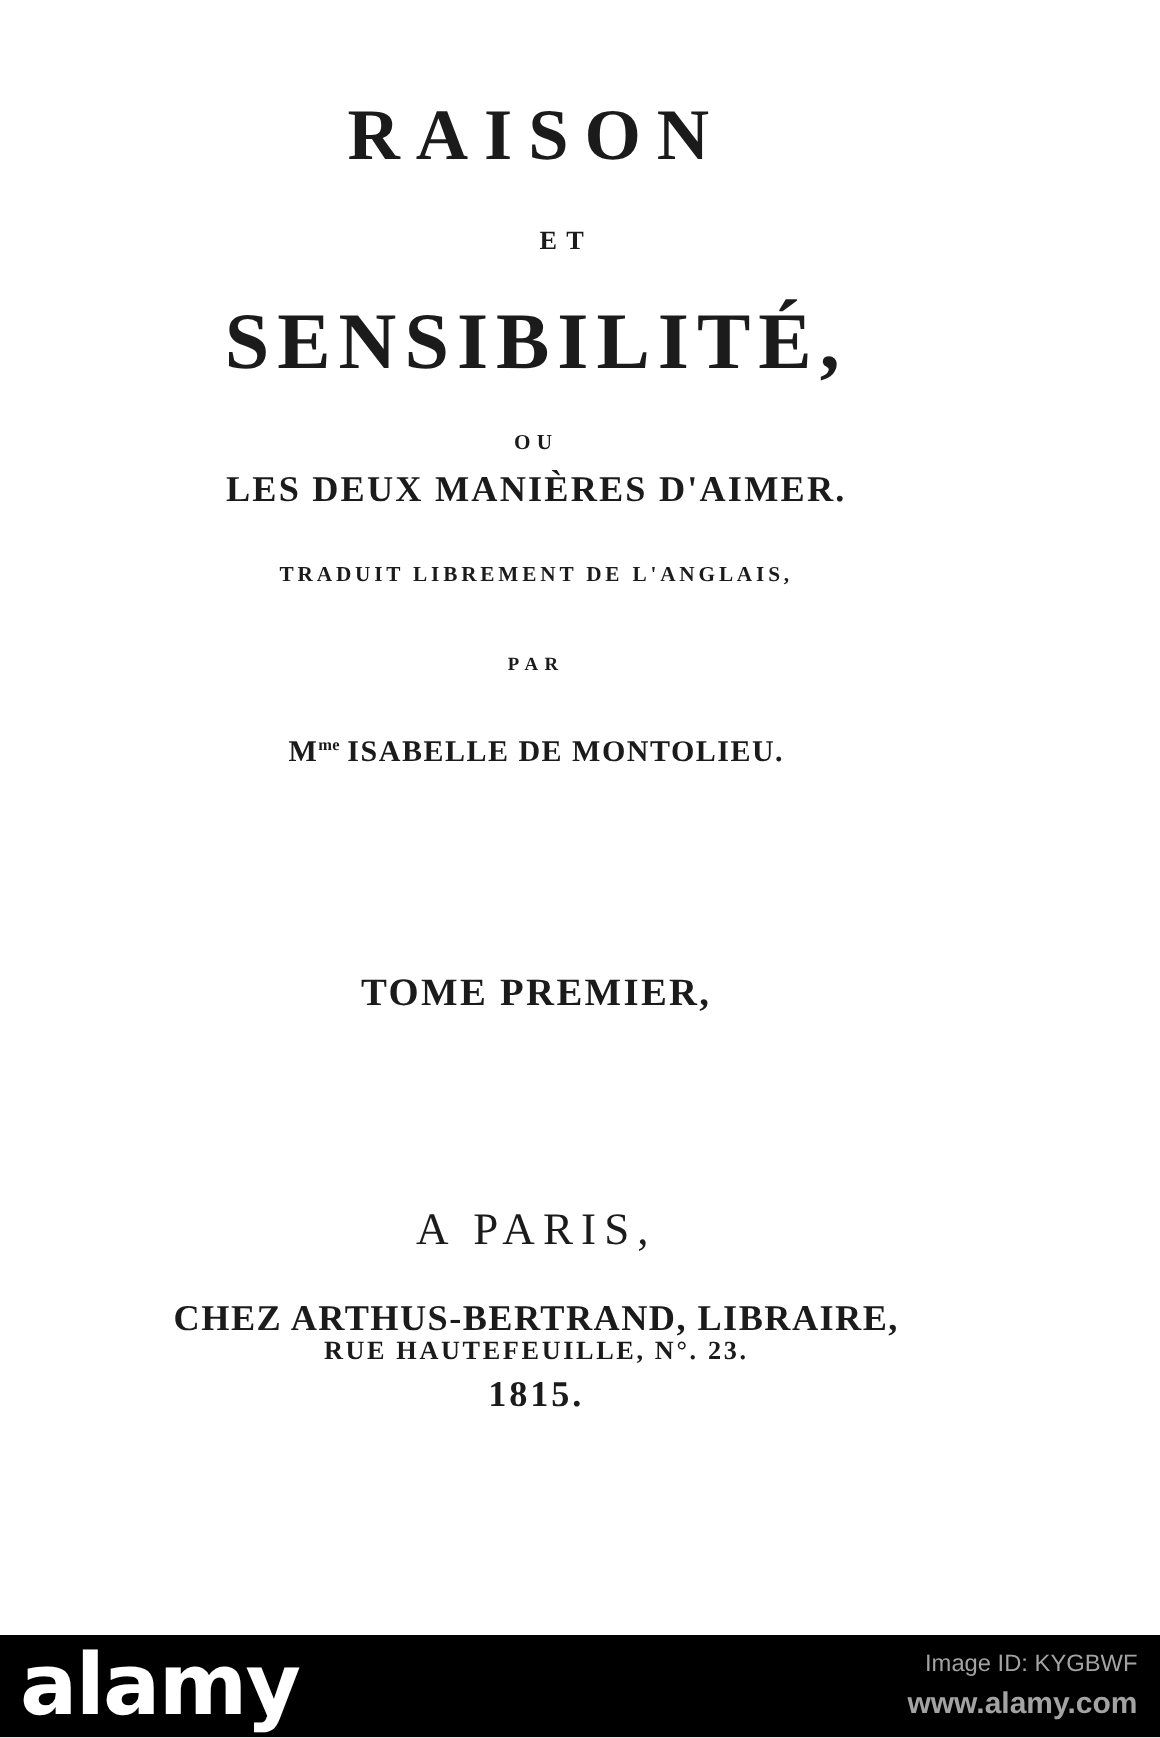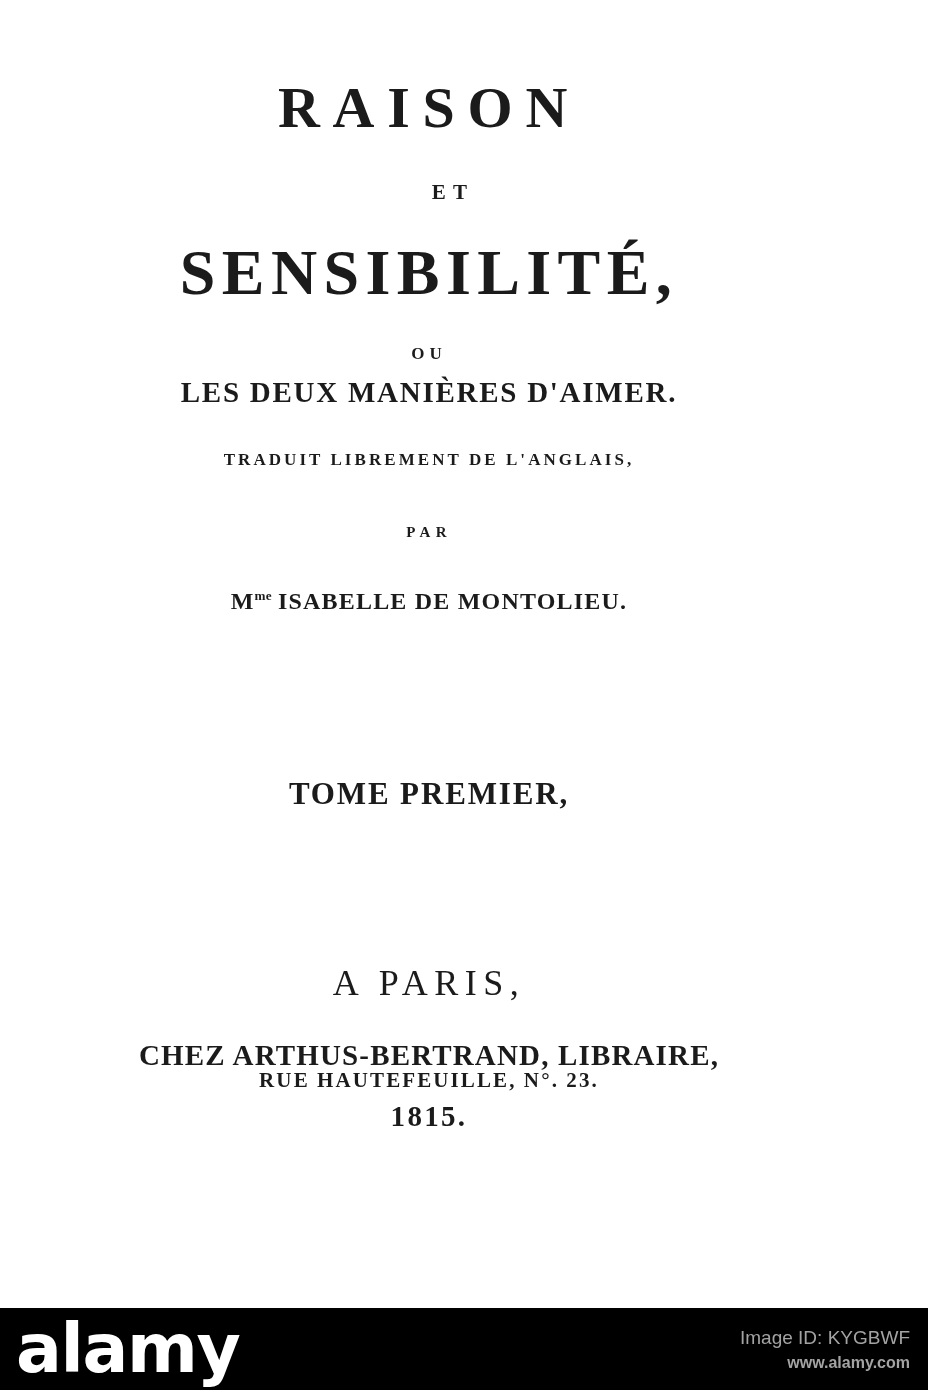--- a/index.html
+++ b/index.html
@@ -142,21 +142,21 @@
   .wm-right {
     text-align: right;
     color: #a3a3a3;
   }
   .wm-image-id {
     font-size: 19px;
     line-height: 1.5;
     font-family: "Liberation Sans", sans-serif;
   }
   .wm-url {
-    font-size: 16px;
+    font-size: 24px;
     font-weight: 700;
     line-height: 1.4;
     font-family: "Liberation Sans", sans-serif;
   }
 </style>
 </head>
 <body>
 
 <div class="canvas">
 

